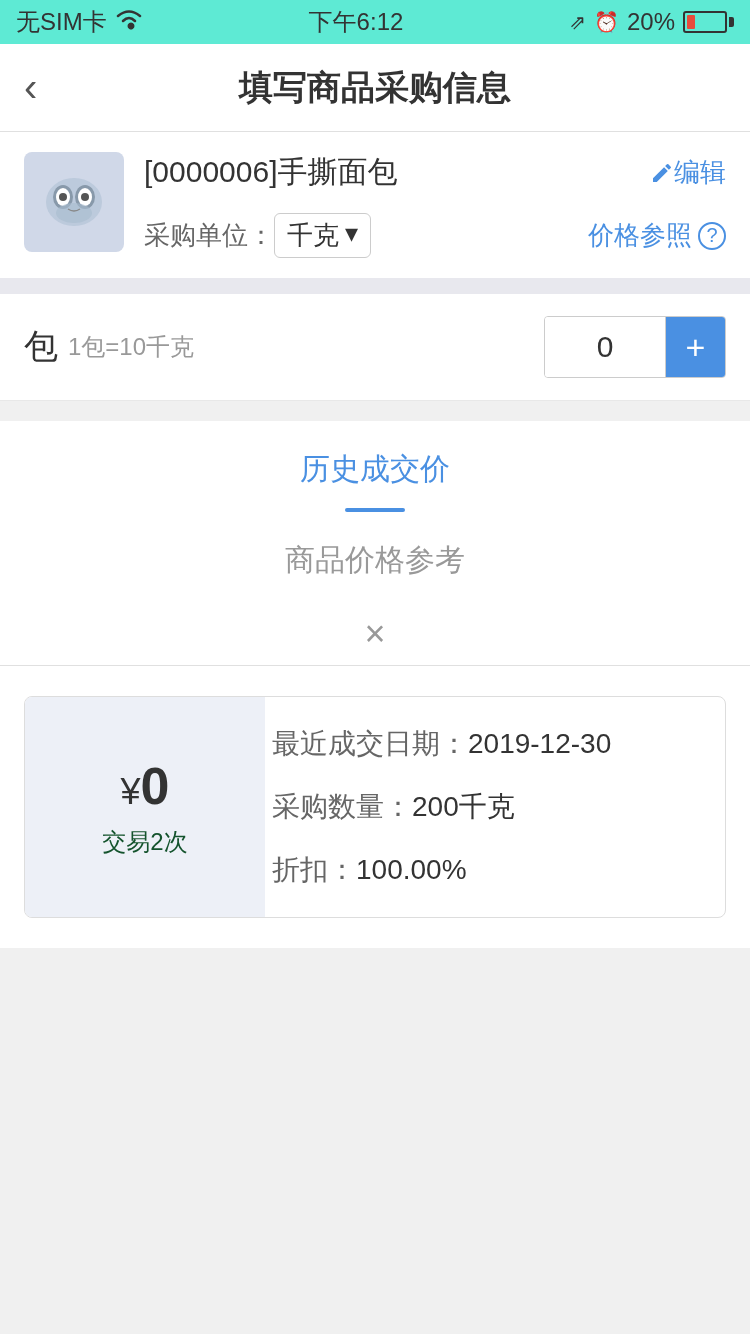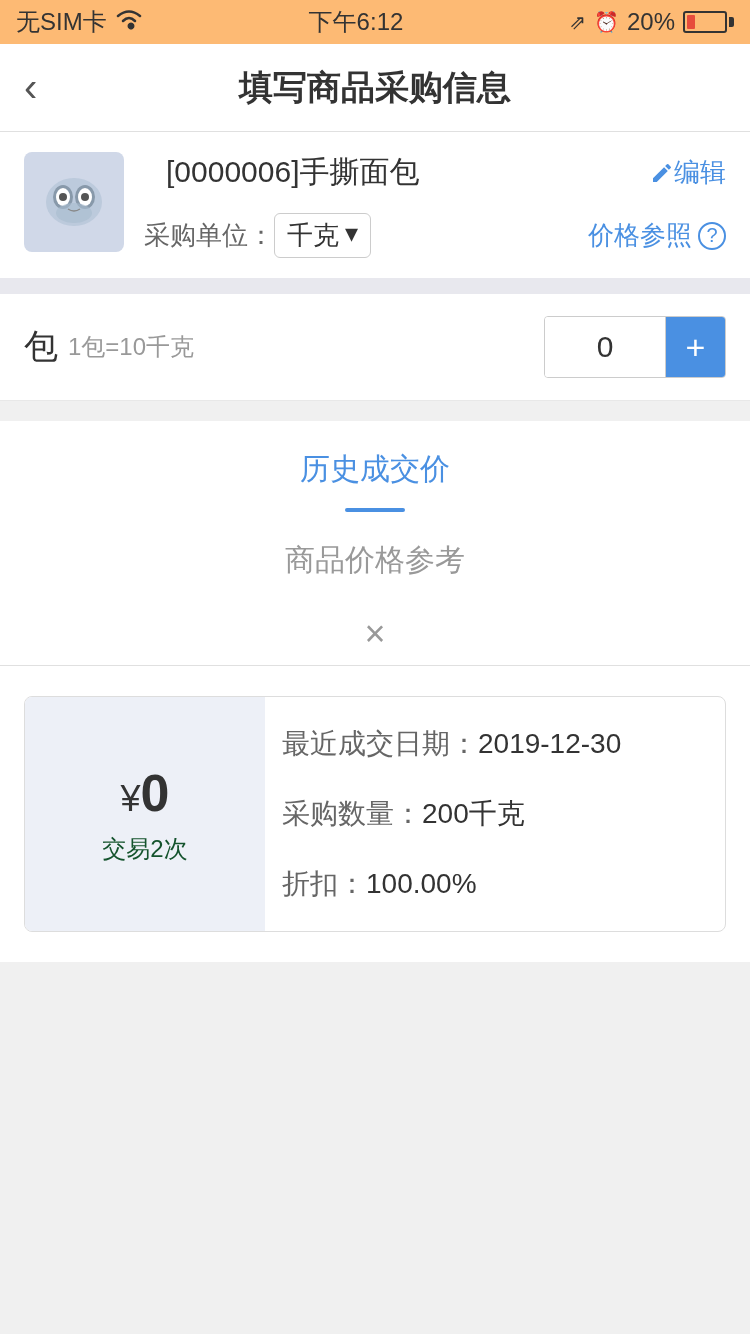--- a/index.html
+++ b/index.html
@@ -11,21 +11,21 @@
       font-family: -apple-system, "PingFang SC", "Helvetica Neue", sans-serif;
       font-size: 28px;
       color: #333;
     }
 
     
     .status-bar {
       display: flex;
       justify-content: space-between;
       align-items: center;
-      background: #fdba74;
+      background: #5eead4;
       height: 44px;
       padding: 0 16px;
       font-size: 24px;
       color: #333;
     }
     .status-bar-left {
       display: flex;
       align-items: center;
       gap: 8px;
     }
@@ -103,21 +103,20 @@
       justify-content: center;
       flex-shrink: 0;
     }
     .product-info {
       flex: 1;
     }
     .product-info-row1 {
       display: flex;
       justify-content: space-between;
       align-items: center;
-      margin-left: 22px;
     }
     .product-name {
       font-size: 30px;
       color: #333;
       font-weight: 500;
     }
     .edit-link {
       font-size: 26px;
       color: #4a90e2;
       display: flex;
@@ -301,24 +300,24 @@
       font-size: 36px;
       font-weight: 400;
     }
     .price-sub {
       font-size: 24px;
       color: #14532d;
       margin-top: 10px;
     }
     .price-card-right {
       flex: 1;
-      padding: 28px 17px;
+      padding: 28px 7px;
       display: flex;
       flex-direction: column;
-      gap: 32px;
+      gap: 25px;
     }
     .price-detail-row {
       font-size: 28px;
       color: #333;
     }
     .price-detail-label {
       color: #666;
     }
 
     

